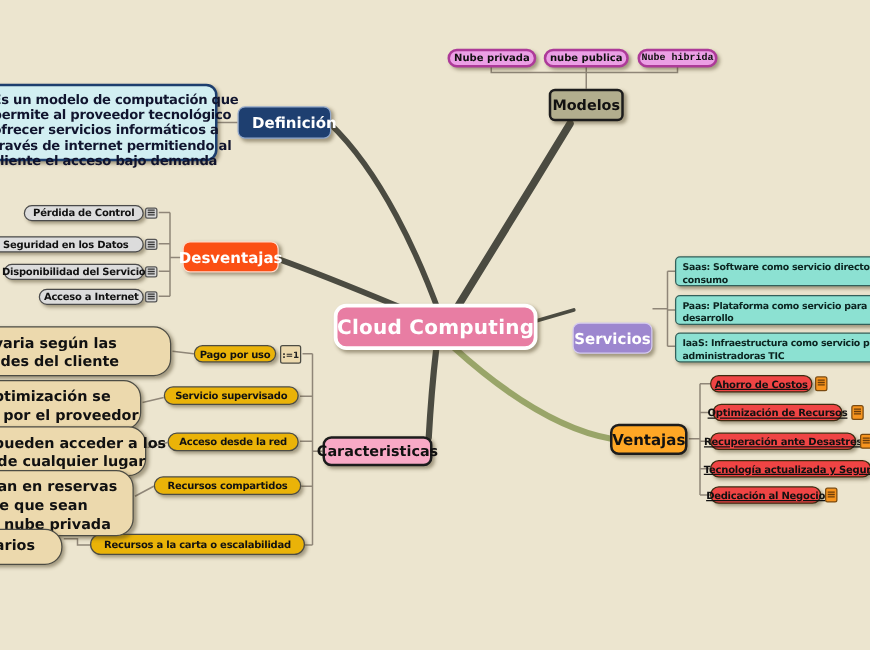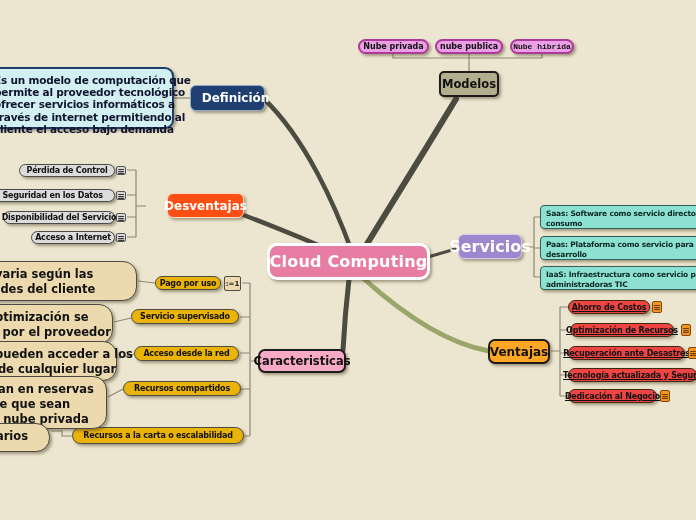--- a/index.html
+++ b/index.html
@@ -11,21 +11,21 @@
   #wires{position:absolute;left:0;top:0;width:696px;height:520px;z-index:0;}
   .nd{position:absolute;display:flex;align-items:center;justify-content:center;
       font-weight:bold;white-space:nowrap;box-sizing:border-box;z-index:2;}
   .shadow{box-shadow:2px 2px 3px rgba(70,60,30,.45);}
   
   .center{background:#e87da3;color:#fff;border:3px solid #fff;border-radius:10px;
           font-size:16px;letter-spacing:.2px;}
   .navy{background:#1e3f70;color:#fff;border:1px solid #93a9cc;border-radius:6px;font-size:12px;}
   .khaki{background:#b2ae8e;color:#111;border:2px solid #1c1c1c;border-radius:5px;font-size:11.5px;}
   .redorange{background:#fb4f14;color:#fff;border:1px solid #ffd9c9;border-radius:6px;font-size:12px;}
-  .purple{background:#9d87cf;color:#fff;border:1px solid #d5cbf0;border-radius:6px;font-size:16px;}
+  .purple{background:#9d87cf;color:#fff;border:1px solid #d5cbf0;border-radius:6px;font-size:12px;margin-top:24px;}
   .pinknode{background:#f8a9c6;color:#111;border:2px solid #1c1c1c;border-radius:7px;font-size:11.5px;}
   .orangenode{background:#ffa725;color:#111;border:2px solid #1c1c1c;border-radius:7px;font-size:12px;}
   
   .pill{border-radius:9px;font-size:8px;letter-spacing:-.2px;color:#111;}
   .graypill{background:#dcdcdc;border:1.5px solid #4a4a4a;}
   .tanpill{background:#eab308;border:1.5px solid #4c4c44;}
   .orangepill{background:#ef4444;border:1.5px solid #3d2a10;text-decoration:underline;}
   .violetpill{background:#eb9fe5;border:2px solid #ad3a99;border-radius:9px;font-size:8px;color:#111;}
   
   .linesbox{position:absolute;box-sizing:border-box;font-weight:bold;z-index:2;}
@@ -84,21 +84,21 @@
   <div>través de internet permitiendo al</div>
   <div>cliente el acceso bajo demanda</div>
 </div>
 <div class="nd navy shadow" style="left:190px;top:85px;width:75px;height:26px;padding-left:16px;">Definición</div>
 
 <div class="nd khaki shadow" style="left:439px;top:71px;width:60px;height:26px;">Modelos</div>
 <div class="nd violetpill shadow" style="left:358px;top:39px;width:71px;height:15px;">Nube privada</div>
 <div class="nd violetpill shadow" style="left:435px;top:39px;width:68px;height:15px;">nube publica</div>
 <div class="nd violetpill shadow" style="left:510px;top:39px;width:64px;height:15px;font-family:Liberation Mono, monospace;">Nube hibrida</div>
 
-<div class="nd redorange shadow" style="left:146px;top:193px;width:77px;height:25px;margin-left:21px;">Desventajas</div>
+<div class="nd redorange shadow" style="left:146px;top:193px;width:77px;height:25px;">Desventajas</div>
 <div class="nd pill graypill shadow" style="left:19px;top:164px;width:96px;height:13px;">Pérdida de Control</div>
 <div class="nd pill graypill shadow" style="left:-92px;top:189px;width:207px;height:13px;">Confidencialidad y Seguridad en los Datos</div>
 <div class="nd pill graypill shadow" style="left:3px;top:211px;width:112px;height:13px;">Disponibilidad del Servicio</div>
 <div class="nd pill graypill shadow" style="left:31px;top:231px;width:84px;height:13px;">Acceso a Internet</div>
 <div class="mini grayicon" style="left:116px;top:166px;width:10px;height:9px;">≡</div>
 <div class="mini grayicon" style="left:116px;top:191px;width:10px;height:9px;">≡</div>
 <div class="mini grayicon" style="left:116px;top:213px;width:10px;height:9px;">≡</div>
 <div class="mini grayicon" style="left:116px;top:233px;width:10px;height:9px;">≡</div>
 
 <div class="nd purple shadow" style="left:458px;top:234px;width:64px;height:25px;">Servicios</div>

